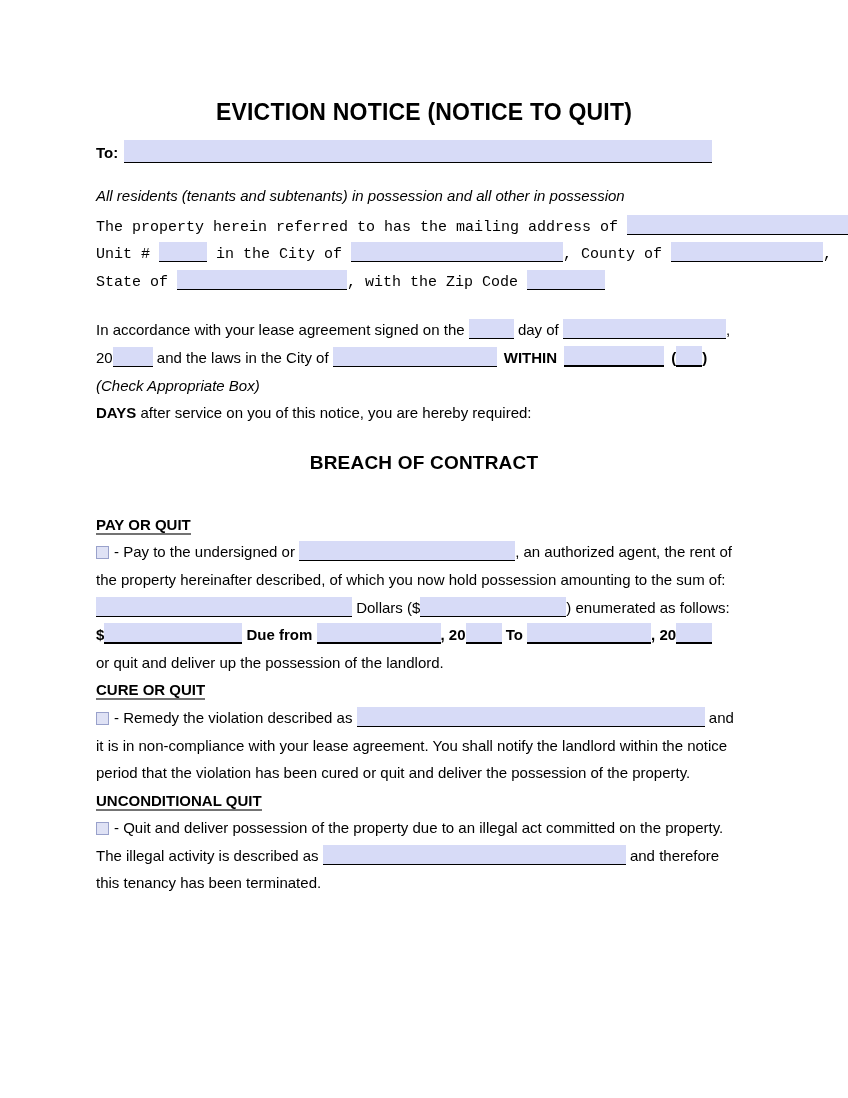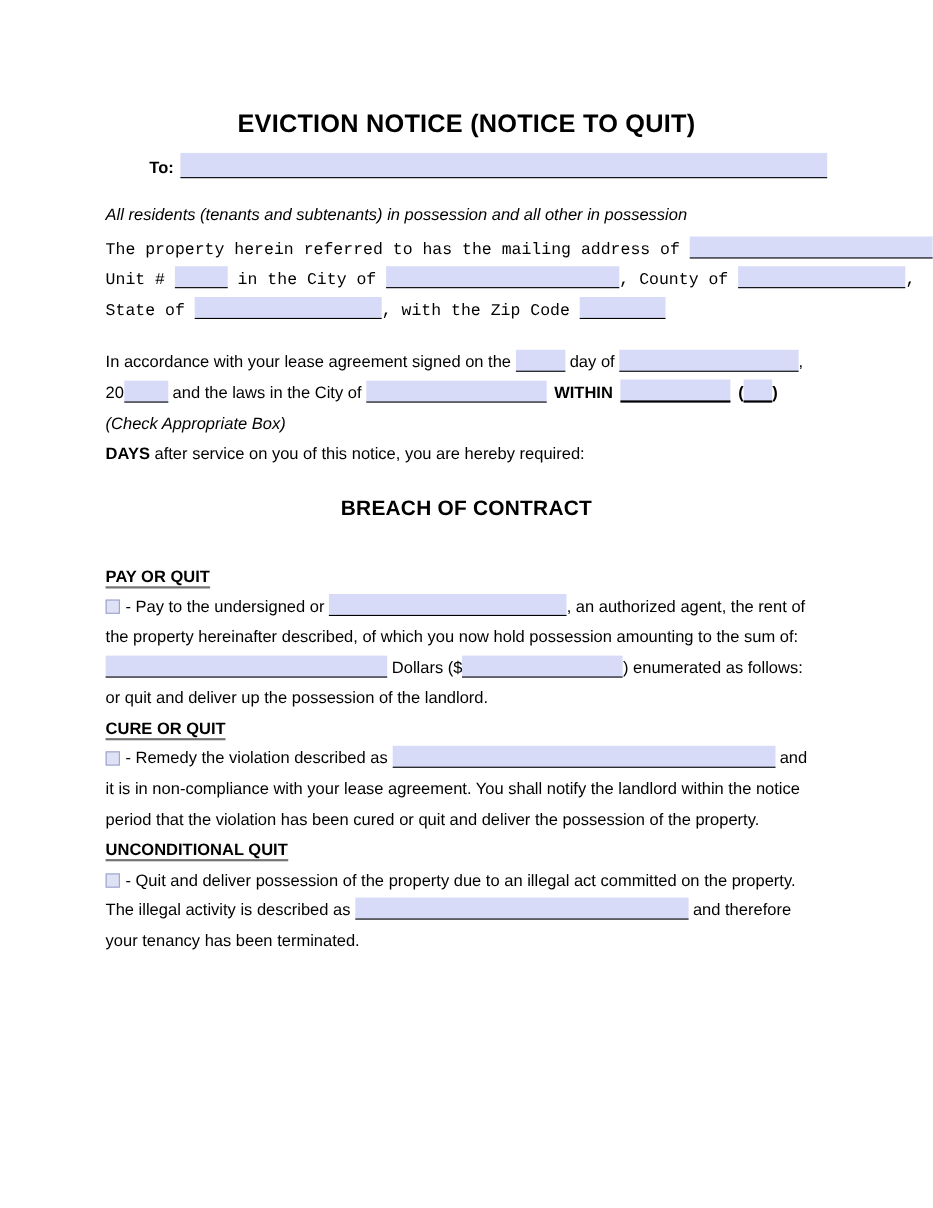--- a/index.html
+++ b/index.html
@@ -13,21 +13,21 @@
     margin:0; font-size:23px; line-height:28px; font-weight:bold;
     text-align:center; letter-spacing:0.2px;
   }
   h2 {
     margin:24px 0 0 0; font-size:19px; line-height:24px; font-weight:bold;
     text-align:center; letter-spacing:0.2px;
   }
   .ln { white-space:nowrap; line-height:27.6px; }
   .bold { font-weight:bold; }
   .it { font-style:italic; }
-  .to-line { margin-top:12px; line-height:30px;text-align:right; }
+  .to-line { margin-top:12px; line-height:30px; }
   .to-label { font-weight:bold; margin-right:6px; }
   .residents { margin-top:14px; }
   .para1 { margin-top:4px;font-family:Liberation Mono, monospace; }
   .para2 { margin-top:20px; }
   .sections { margin-top:36px; }
   .blank {
     display:inline-block; height:19px; vertical-align:-4px;
     background:#d7dbf7; border-bottom:1.6px solid #000;
   }
   .blank.tall { height:22px; vertical-align:-5px; }
@@ -76,35 +76,36 @@
 
     <h2>BREACH OF CONTRACT</h2>
 
     <div class="sections">
 
       <div>
         <div class="ln sec-h"><span class="und">PAY OR QUIT</span></div>
         <div class="ln"><span class="cb"></span><span>- Pay to the undersigned or </span><span class="blank" style="width:216px"></span><span>, an authorized agent, the rent of</span></div>
         <div class="ln">the property hereinafter described, of which you now hold possession amounting to the sum of:</div>
         <div class="ln"><span class="blank" style="width:256px"></span><span> Dollars ($</span><span class="blank" style="width:146px"></span><span>) enumerated as follows:</span></div>
+        <div class="ln bold"><span>$</span><span class="blank bb2" style="width:138px"></span><span> Due from </span><span class="blank bb2" style="width:124px"></span><span>, 20</span><span class="blank bb2" style="width:36px"></span><span> To </span><span class="blank bb2" style="width:124px"></span><span>, 20</span><span class="blank bb2" style="width:36px"></span></div>
         <div class="ln">or quit and deliver up the possession of the landlord.</div>
       </div>
 
       <div>
         <div class="ln sec-h"><span class="und">CURE OR QUIT</span></div>
         <div class="ln"><span class="cb"></span><span>- Remedy the violation described as </span><span class="blank" style="width:348px"></span><span> and</span></div>
         <div class="ln">it is in non-compliance with your lease agreement. You shall notify the landlord within the notice</div>
         <div class="ln">period that the violation has been cured or quit and deliver the possession of the property.</div>
       </div>
 
       <div>
         <div class="ln sec-h"><span class="und">UNCONDITIONAL QUIT</span></div>
         <div class="ln"><span class="cb"></span><span>- Quit and deliver possession of the property due to an illegal act committed on the property.</span></div>
         <div class="ln"><span>The illegal activity is described as </span><span class="blank" style="width:303px"></span><span> and therefore</span></div>
-        <div class="ln">your tenancy has been terminated.</div>
+        <div class="ln">this tenancy has been terminated.</div>
       </div>
 
     </div>
   </div>
 
   <div class="footer">
     <div class="brand"><span class="free">free</span><span class="forms">forms</span></div>
     <div class="pagenum">Page 1 of 2</div>
   </div>
 </div>

